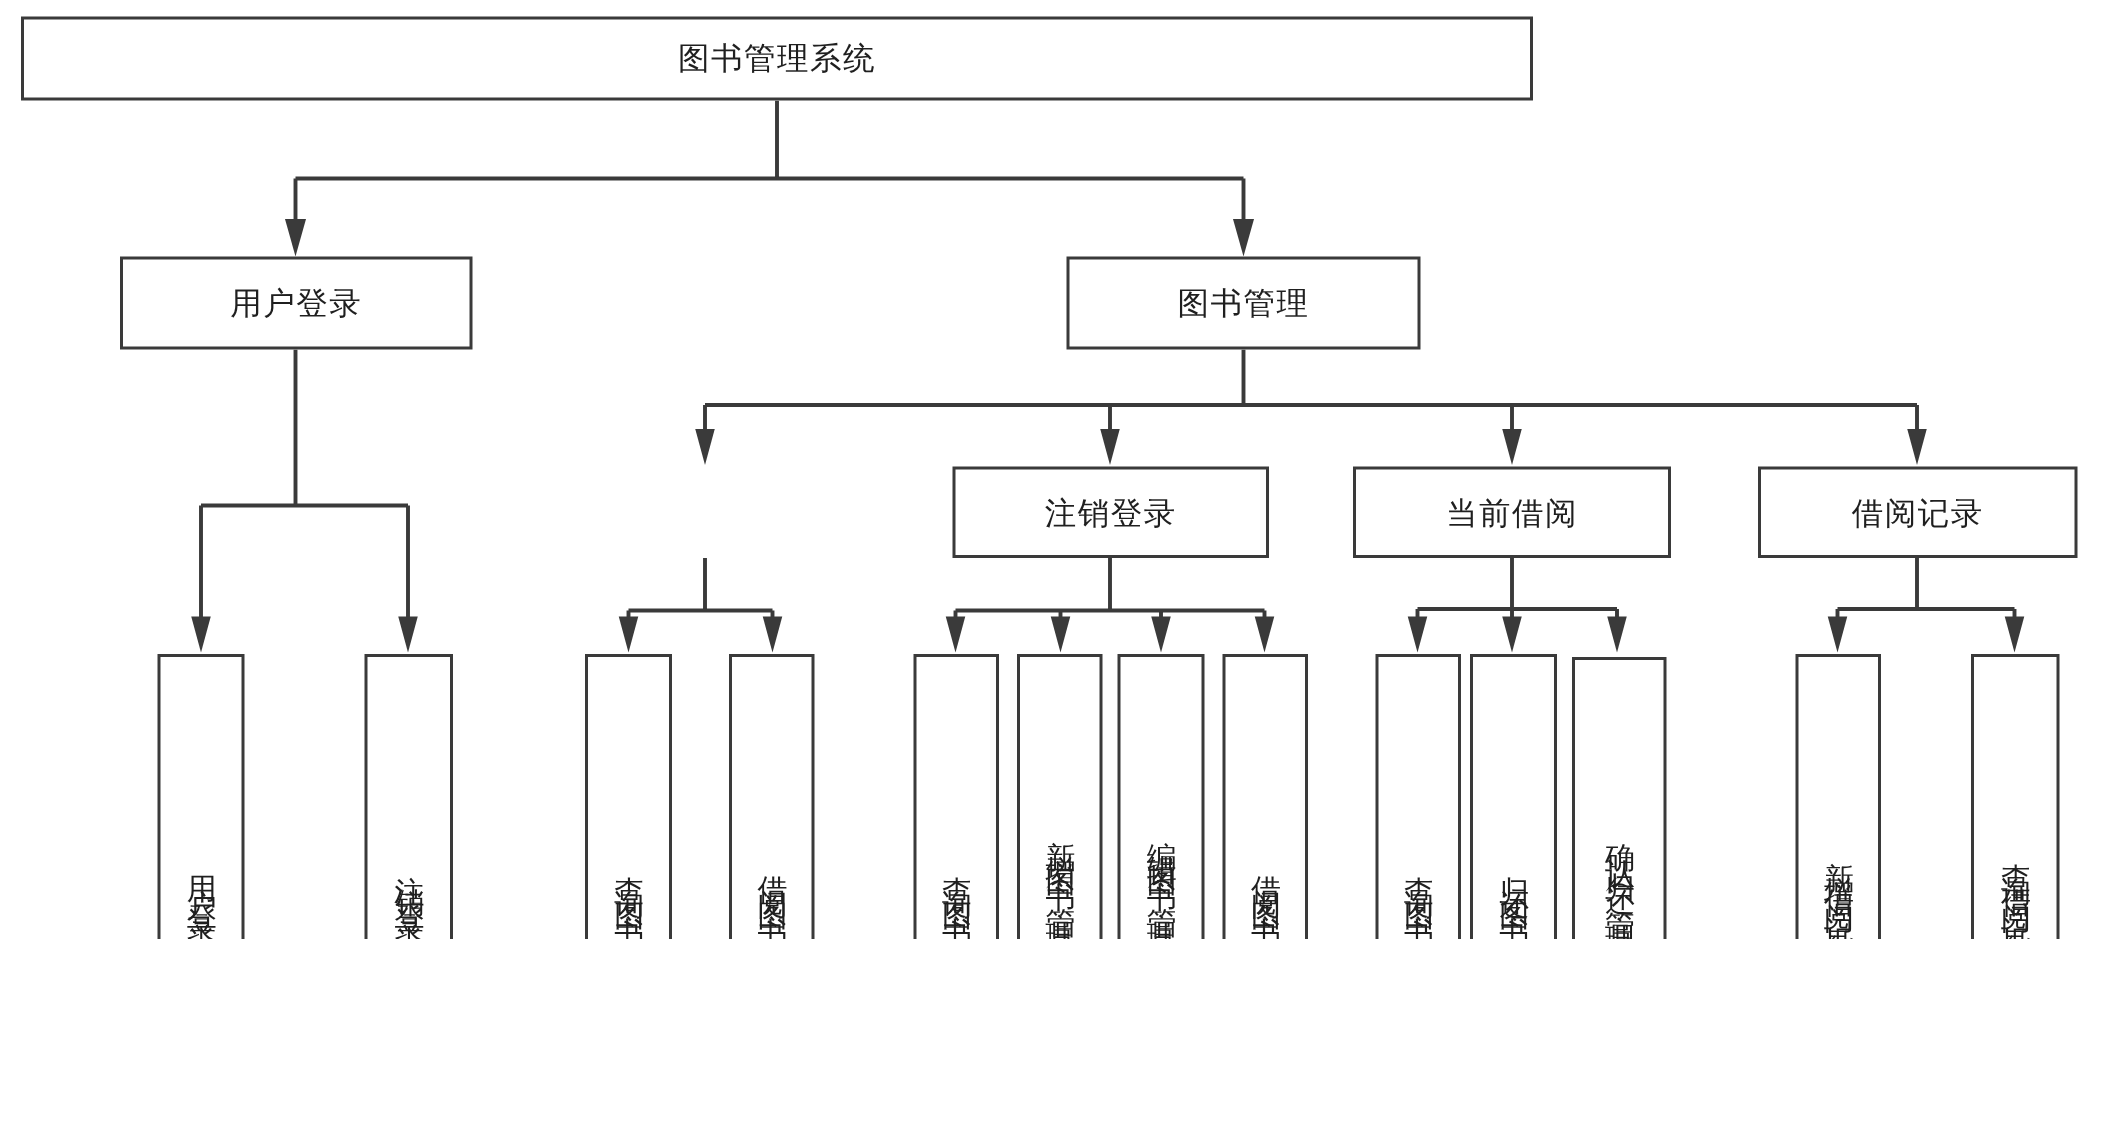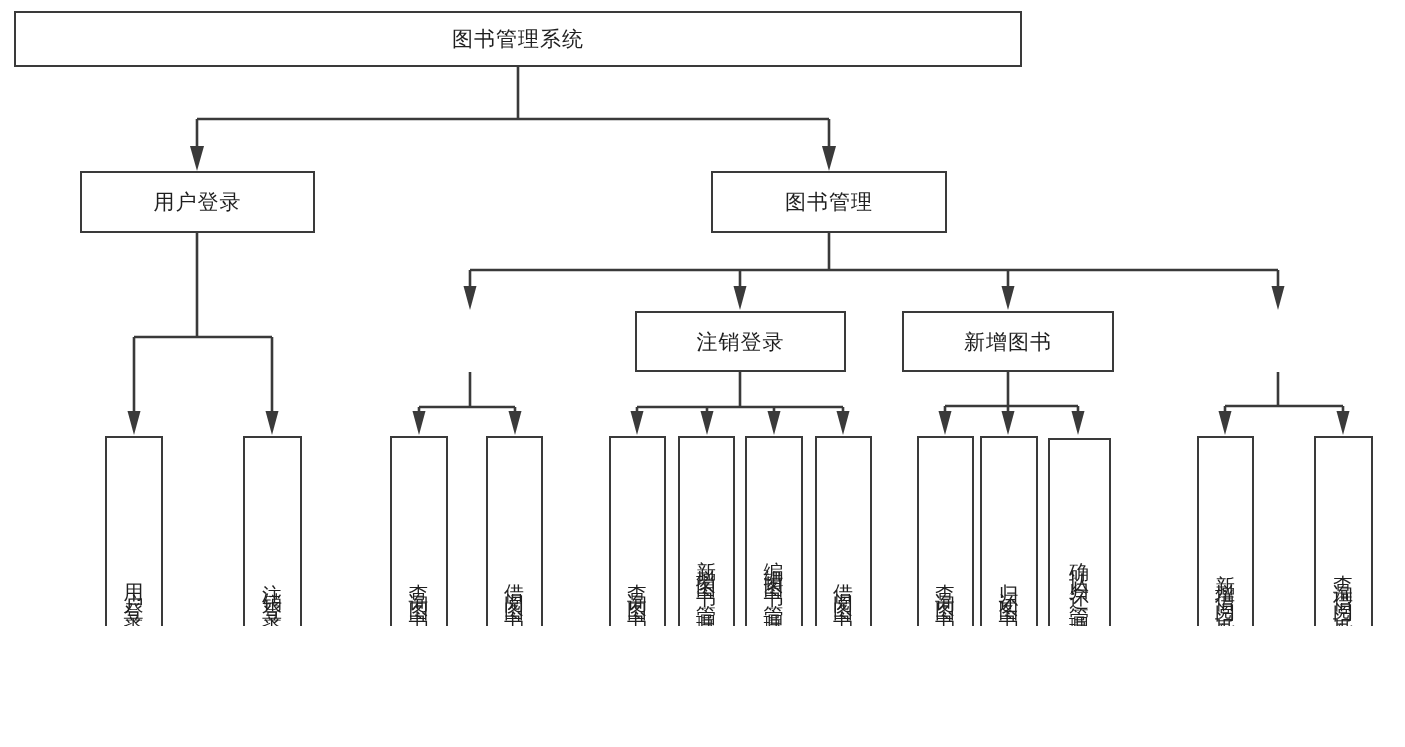--- a/index.html
+++ b/index.html
@@ -94,21 +94,22 @@
       <polygon points="1343,435 1336.5,411 1349.5,411"></polygon>
     </g>
   </svg>
 
   <div class="box" style="left:14px;top:11px;width:1008px;height:56px">图书管理系统</div>
 
   <div class="box" style="left:80px;top:171px;width:235px;height:62px">用户登录</div>
   <div class="box" style="left:711px;top:171px;width:236px;height:62px">图书管理</div>
 
   <div class="box" style="left:635px;top:311px;width:211px;height:61px">注销登录</div>
-  <div class="box" style="left:902px;top:311px;width:212px;height:61px">新增图书</div>
+  <div class="box" style="left:902px;top:311px;width:212px;height:61px">当前借阅</div>
+  <div class="box" style="left:1172px;top:311px;width:213px;height:61px">借阅记录</div>
 
   <div class="box leaf" style="left:105px;top:436px;width:58px;height:299px">
     <span class="vtext">用户登录</span>
   </div>
   <div class="box leaf" style="left:243px;top:436px;width:59px;height:299px">
     <span class="vtext">注销登录</span>
   </div>
   <div class="box leaf" style="left:390px;top:436px;width:58px;height:299px">
     <span class="vtext">查询图书</span>
   </div>

